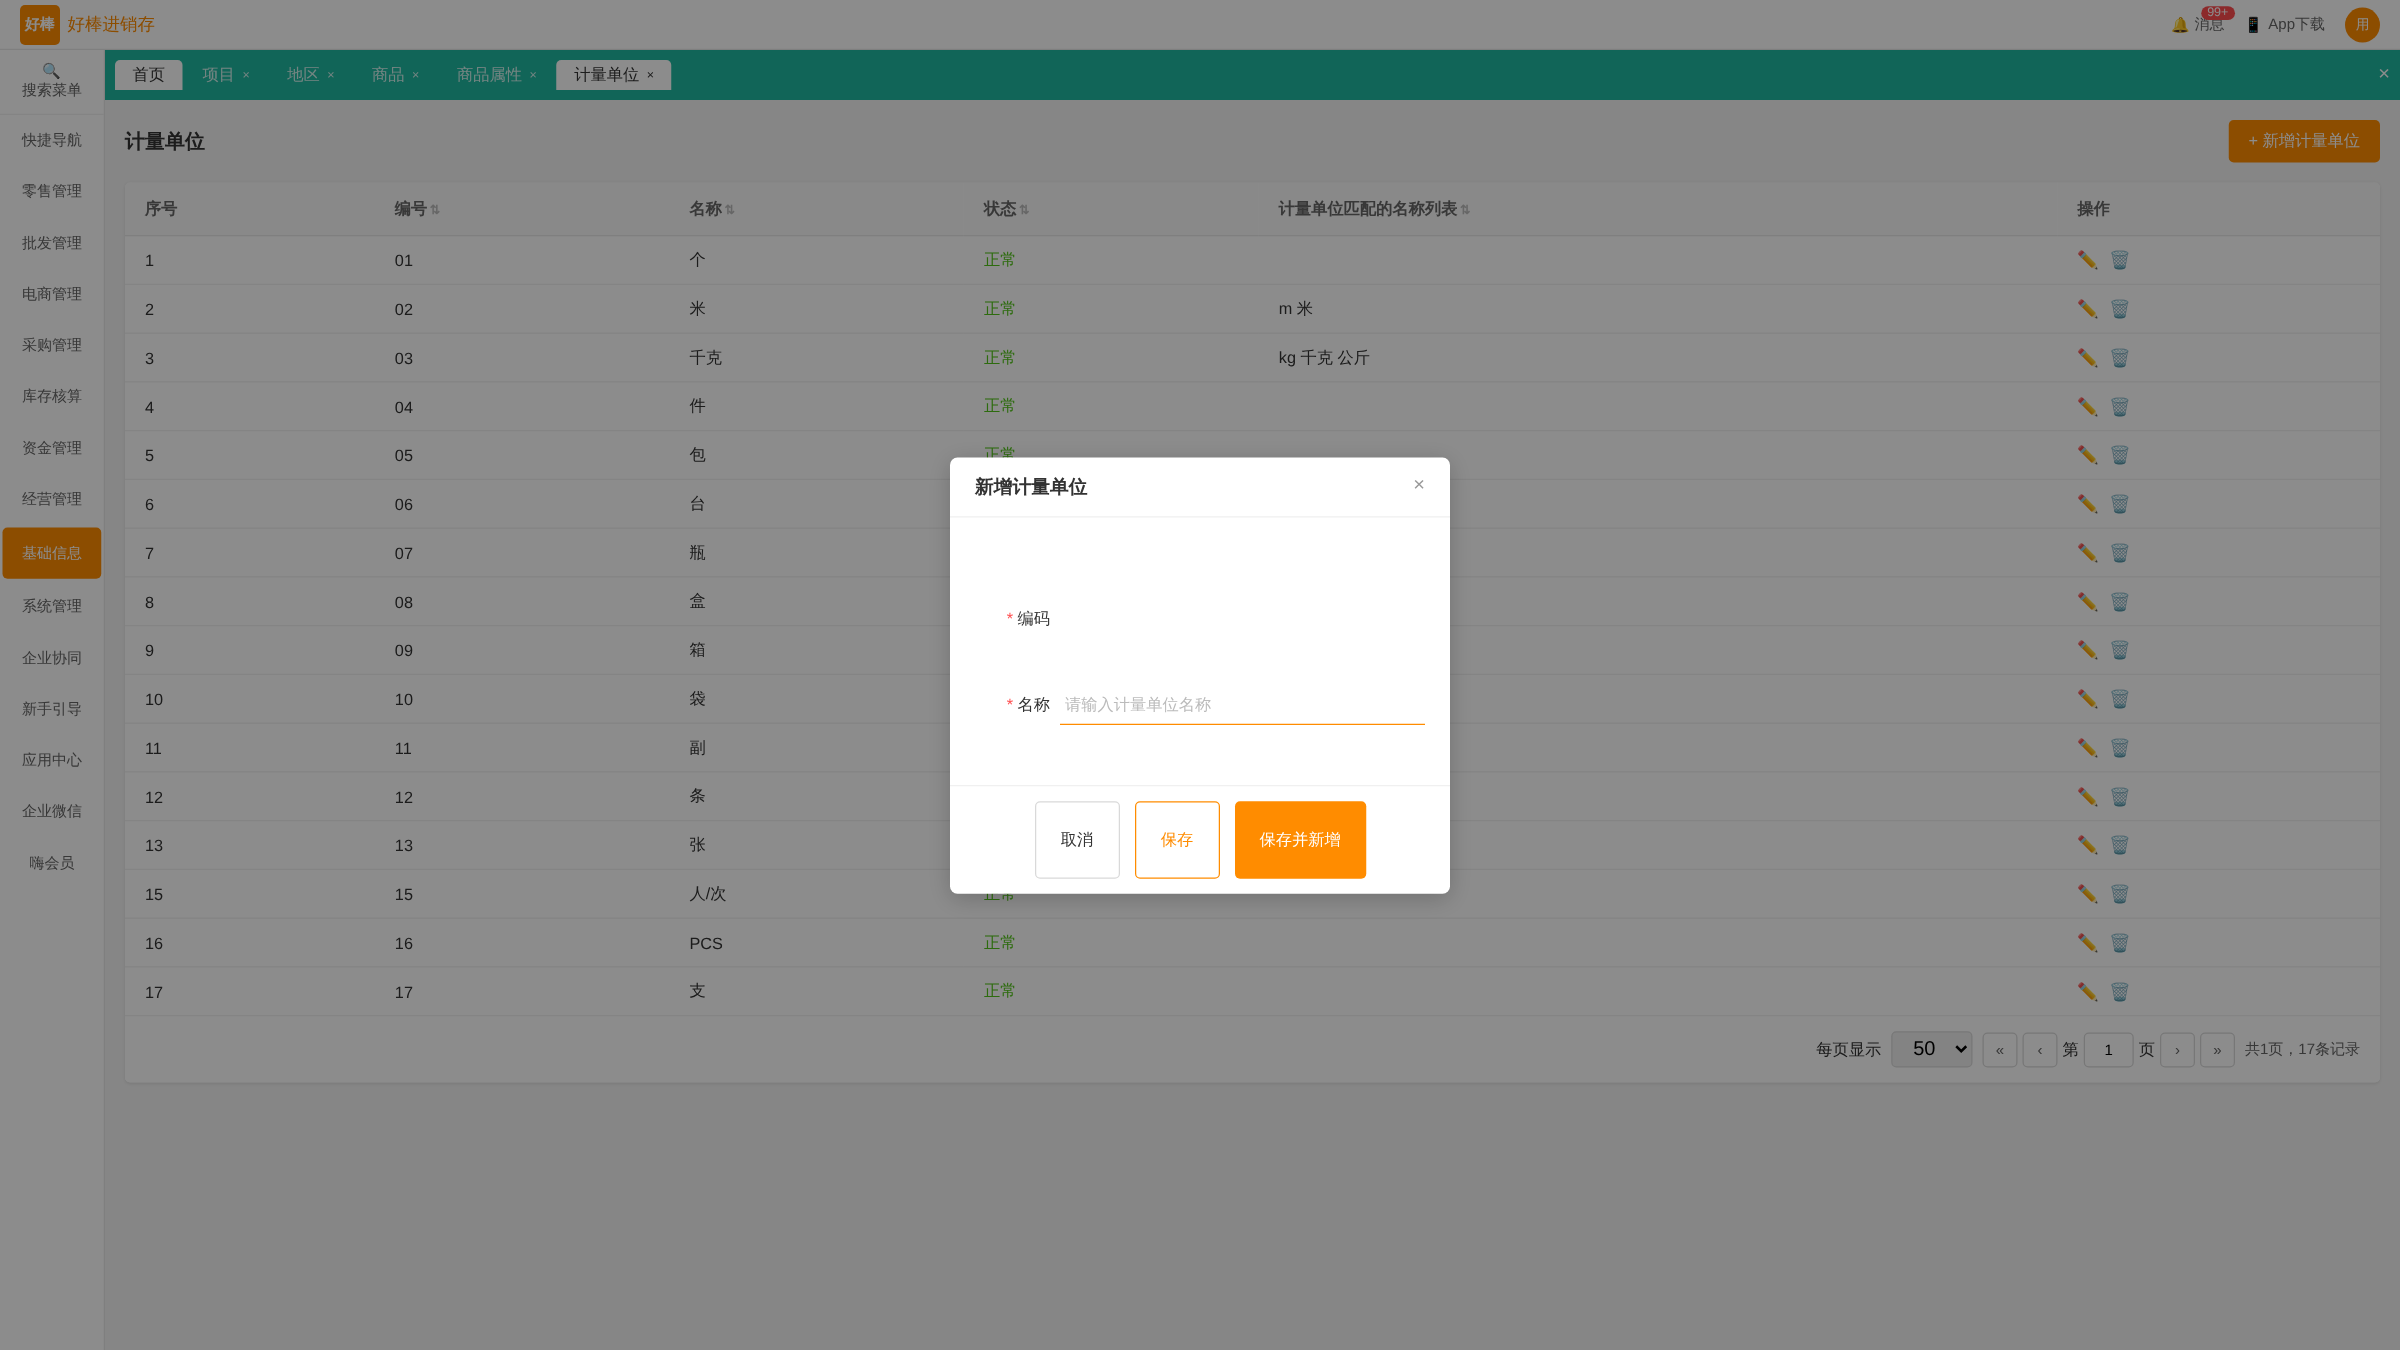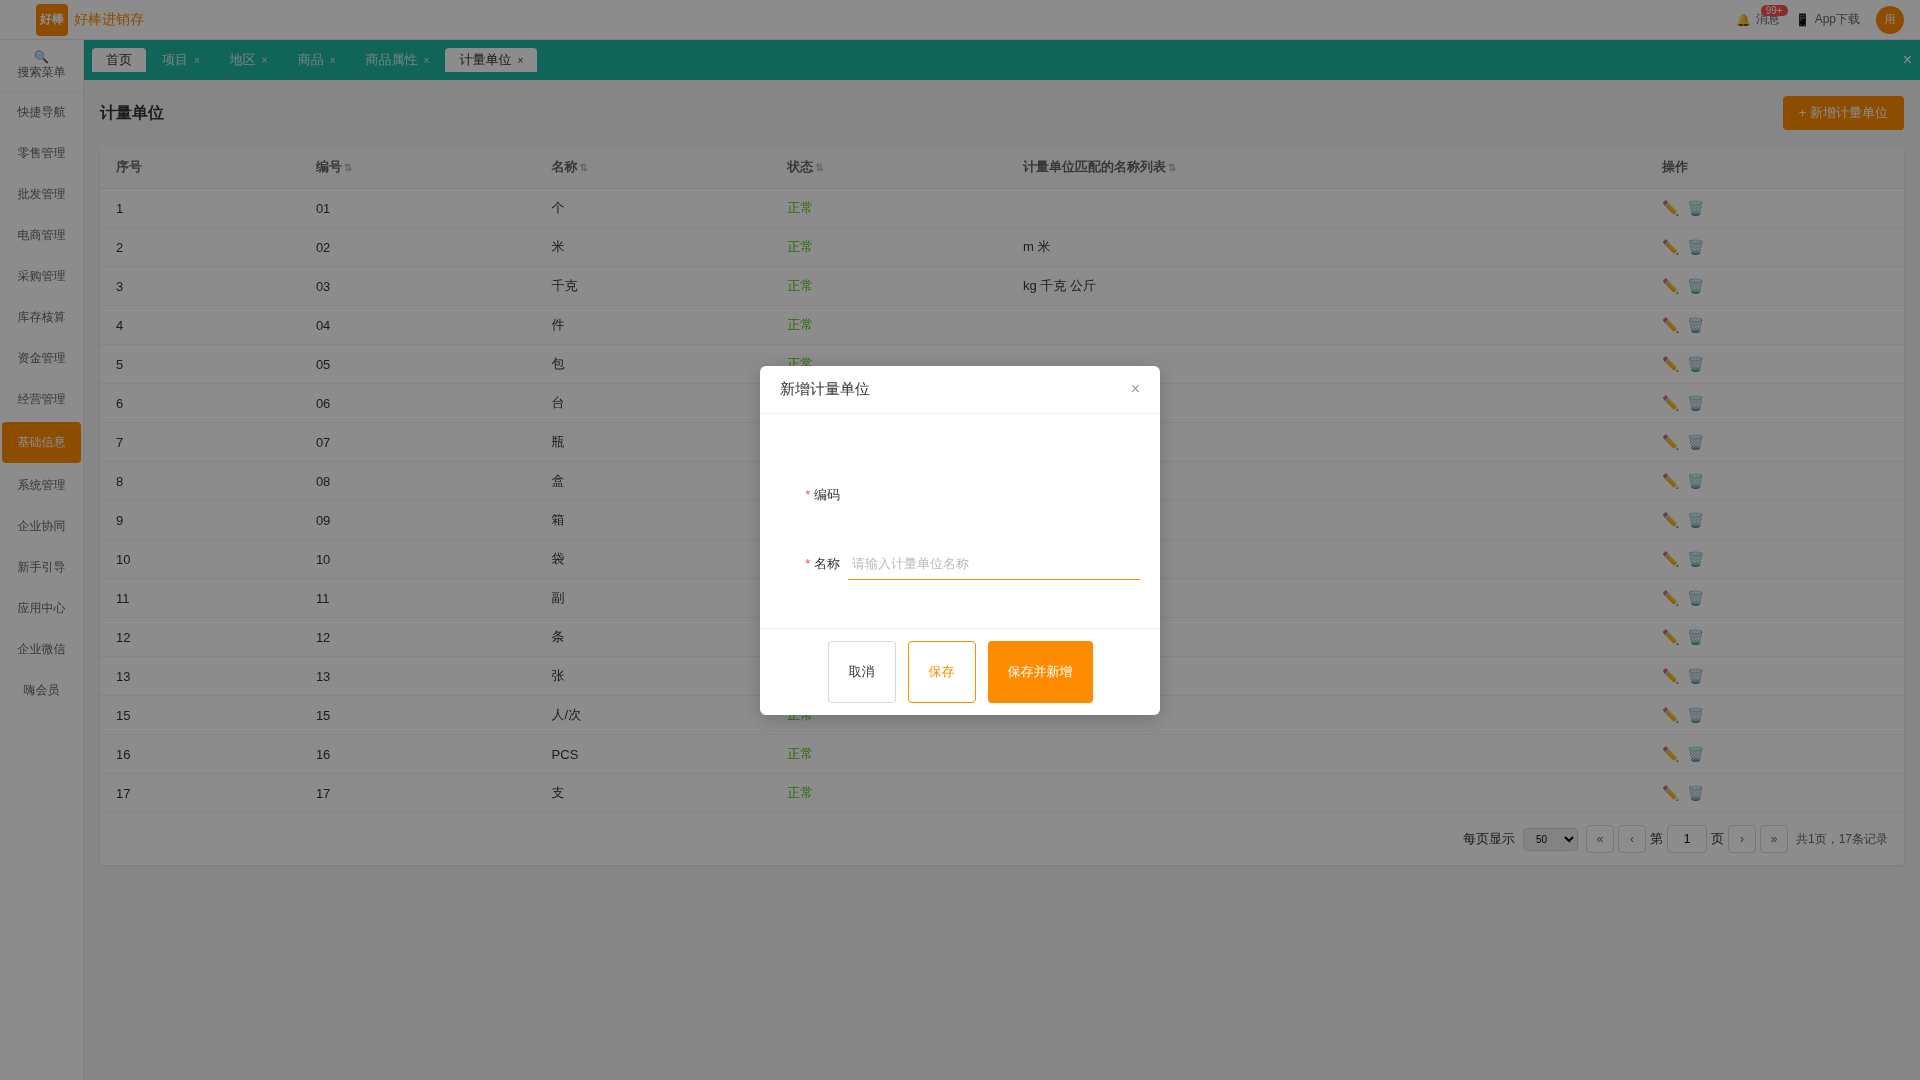--- a/index.html
+++ b/index.html
@@ -1,20 +1,20 @@
 <!DOCTYPE html>
 <html><head>
   <meta charset="utf-8">
   <style>
     * { box-sizing: border-box; margin: 0; padding: 0; }
     body { font-family: "Microsoft YaHei", "PingFang SC", sans-serif; font-size: 13px; background: #f5f5f5; color: #333; height: 1080px; width: 1920px; overflow: hidden; display: flex; flex-direction: column; }
 
     
     .top-bar { height: 40px; background: #fff; border-bottom: 1px solid #e8e8e8; display: flex; align-items: center; padding: 0 16px; justify-content: space-between; flex-shrink: 0; }
-    .top-bar-left { display: flex; gap: 8px; margin-left: 20px; }
+    .top-bar-left { display: flex; gap: 8px; }
     .logo-area { display: flex; align-items: center; gap: 6px; }
     .logo-icon { width: 32px; height: 32px; background: #ff8c00; border-radius: 4px; display: flex; align-items: center; justify-content: center; color: white; font-weight: bold; font-size: 12px; }
     .logo-text { color: #ff8c00; font-weight: normal; font-size: 14px; }
     .top-bar-right { display: flex; align-items: center; gap: 16px; }
     .notification-btn { display: flex; align-items: center; gap: 4px; color: #666; font-size: 12px; position: relative; }
     .badge { background: #ff4d4f; color: white; border-radius: 10px; padding: 0 5px; font-size: 10px; position: absolute; top: -6px; right: -8px; }
     .app-download { display: flex; align-items: center; gap: 4px; color: #666; font-size: 12px; }
     .avatar { width: 28px; height: 28px; background: #ff8c00; border-radius: 50%; display: flex; align-items: center; justify-content: center; color: white; font-size: 11px; }
 
     
@@ -49,31 +49,31 @@
     th { padding: 12px 16px; text-align: left; color: #666; font-weight: bold; font-size: 13px; white-space: nowrap; }
     td { padding: 10px 16px; border-bottom: 1px solid #f0f0f0; font-size: 13px; color: #333; }
     tr:last-child td { border-bottom: none; }
     .status-normal { color: #52c41a; }
     .action-btns { display: flex; gap: 8px; }
     .action-btn { color: #666; cursor: pointer; font-size: 14px; }
     .sort-icon { color: #bbb; margin-left: 2px; font-size: 10px; }
 
     
     .pagination { display: flex; align-items: center; justify-content: flex-end; padding: 12px 16px; gap: 8px; background: white; border-top: 1px solid #f0f0f0; }
-    .page-size-select { padding: 4px 8px; border: 1px solid #d9d9d9; border-radius: 4px; font-size: 10px; }
+    .page-size-select { padding: 4px 8px; border: 1px solid #d9d9d9; border-radius: 4px; font-size: 16px; text-align: center; }
     .page-nav { display: flex; align-items: center; gap: 4px; }
     .page-nav-btn { width: 28px; height: 28px; border: 1px solid #d9d9d9; border-radius: 4px; background: white; cursor: pointer; display: flex; align-items: center; justify-content: center; font-size: 12px; color: #666; }
     .page-input { width: 40px; height: 28px; border: 1px solid #d9d9d9; border-radius: 4px; text-align: center; font-size: 12px; }
     .page-info { color: #666; font-size: 12px; }
 
     
     .modal-overlay { position: fixed; top: 0; left: 0; width: 1920px; height: 1080px; background: rgba(0,0,0,0.45); z-index: 1000; display: flex; align-items: center; justify-content: center; }
     .modal { background: white; border-radius: 6px; width: 400px; box-shadow: 0 4px 20px rgba(0,0,0,0.2); overflow: hidden; }
     .modal-header { padding: 14px 20px; border-bottom: 1px solid #f0f0f0; display: flex; align-items: center; justify-content: space-between; }
-    .modal-title { font-size: 15px; font-weight: normal; color: #333; }
+    .modal-title { font-size: 15px; font-weight: bold; color: #333; }
     .modal-close { color: #999; cursor: pointer; font-size: 16px; background: none; border: none; }
     .modal-body { padding: 28px 20px; }
     .form-item { display: flex; align-items: center; margin-bottom: 20px; margin-top: 44px; }
     .form-label { width: 60px; text-align: right; color: #333; font-size: 13px; flex-shrink: 0; margin-right: 8px; }
     .form-label.required::before { content: "* "; color: #ff4d4f; }
     .form-input { flex: 1; height: 32px; border: none; border-bottom: 1px solid #d9d9d9; outline: none; font-size: 13px; padding: 0 4px; color: #333; }
     .form-input.active-input { border-bottom: 1px solid #ff8c00; }
     .form-input::placeholder { color: #bbb; }
     .modal-footer { padding: 12px 20px; border-top: 1px solid #f0f0f0; display: flex; justify-content: center; gap: 12px; }
     .btn-cancel { padding: 21px 20px; border: 1px solid #d9d9d9; border-radius: 4px; background: white; color: #333; cursor: pointer; font-size: 13px; }

